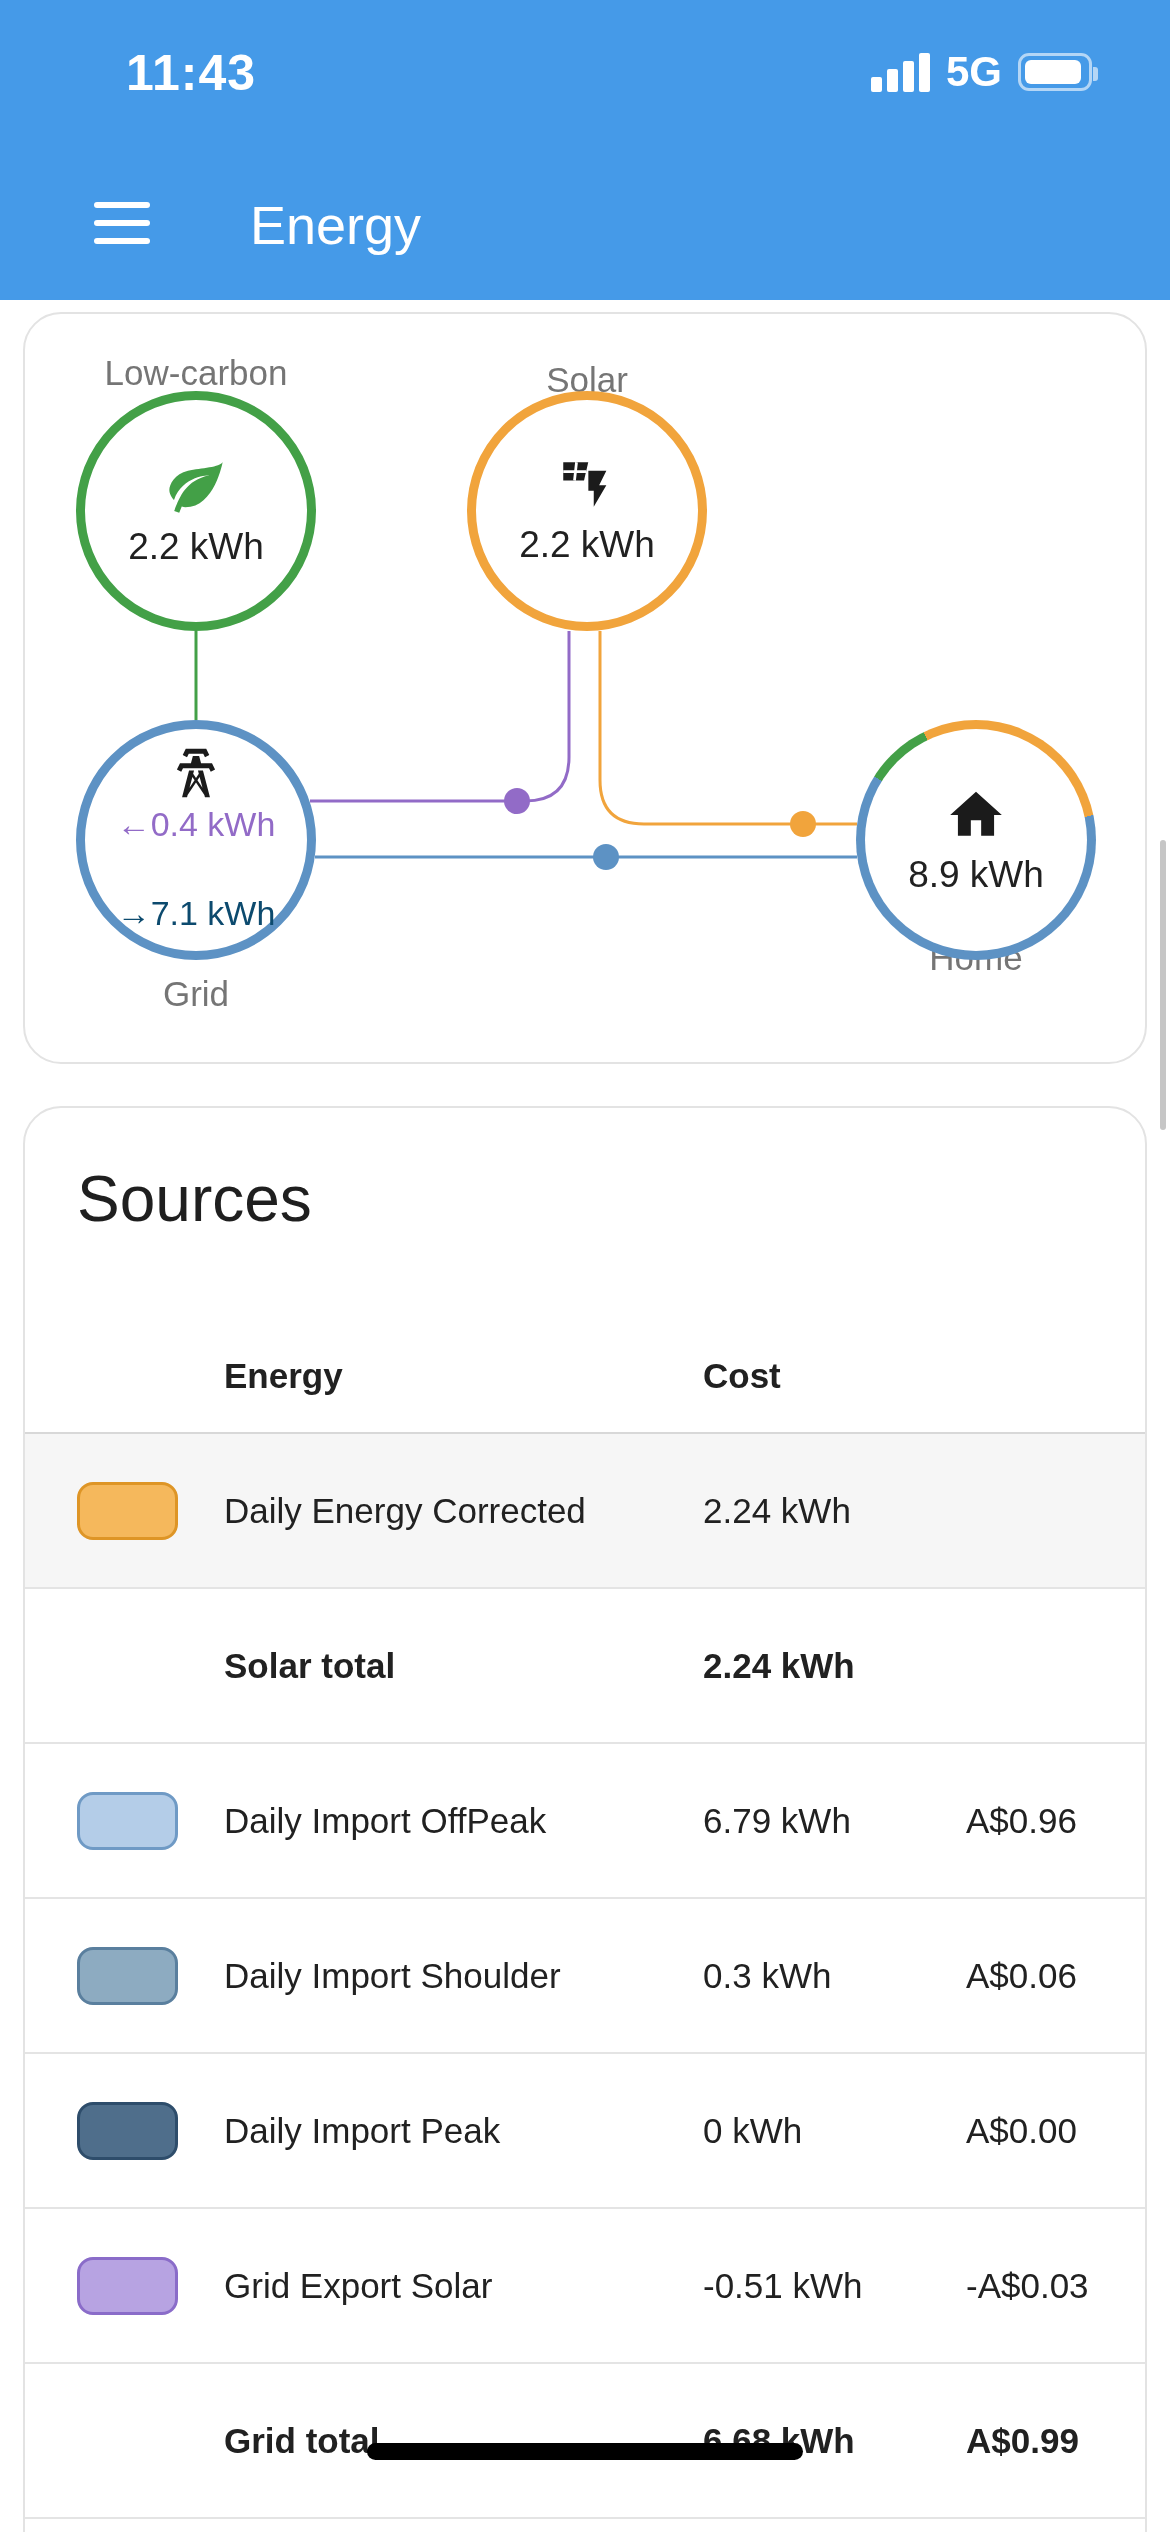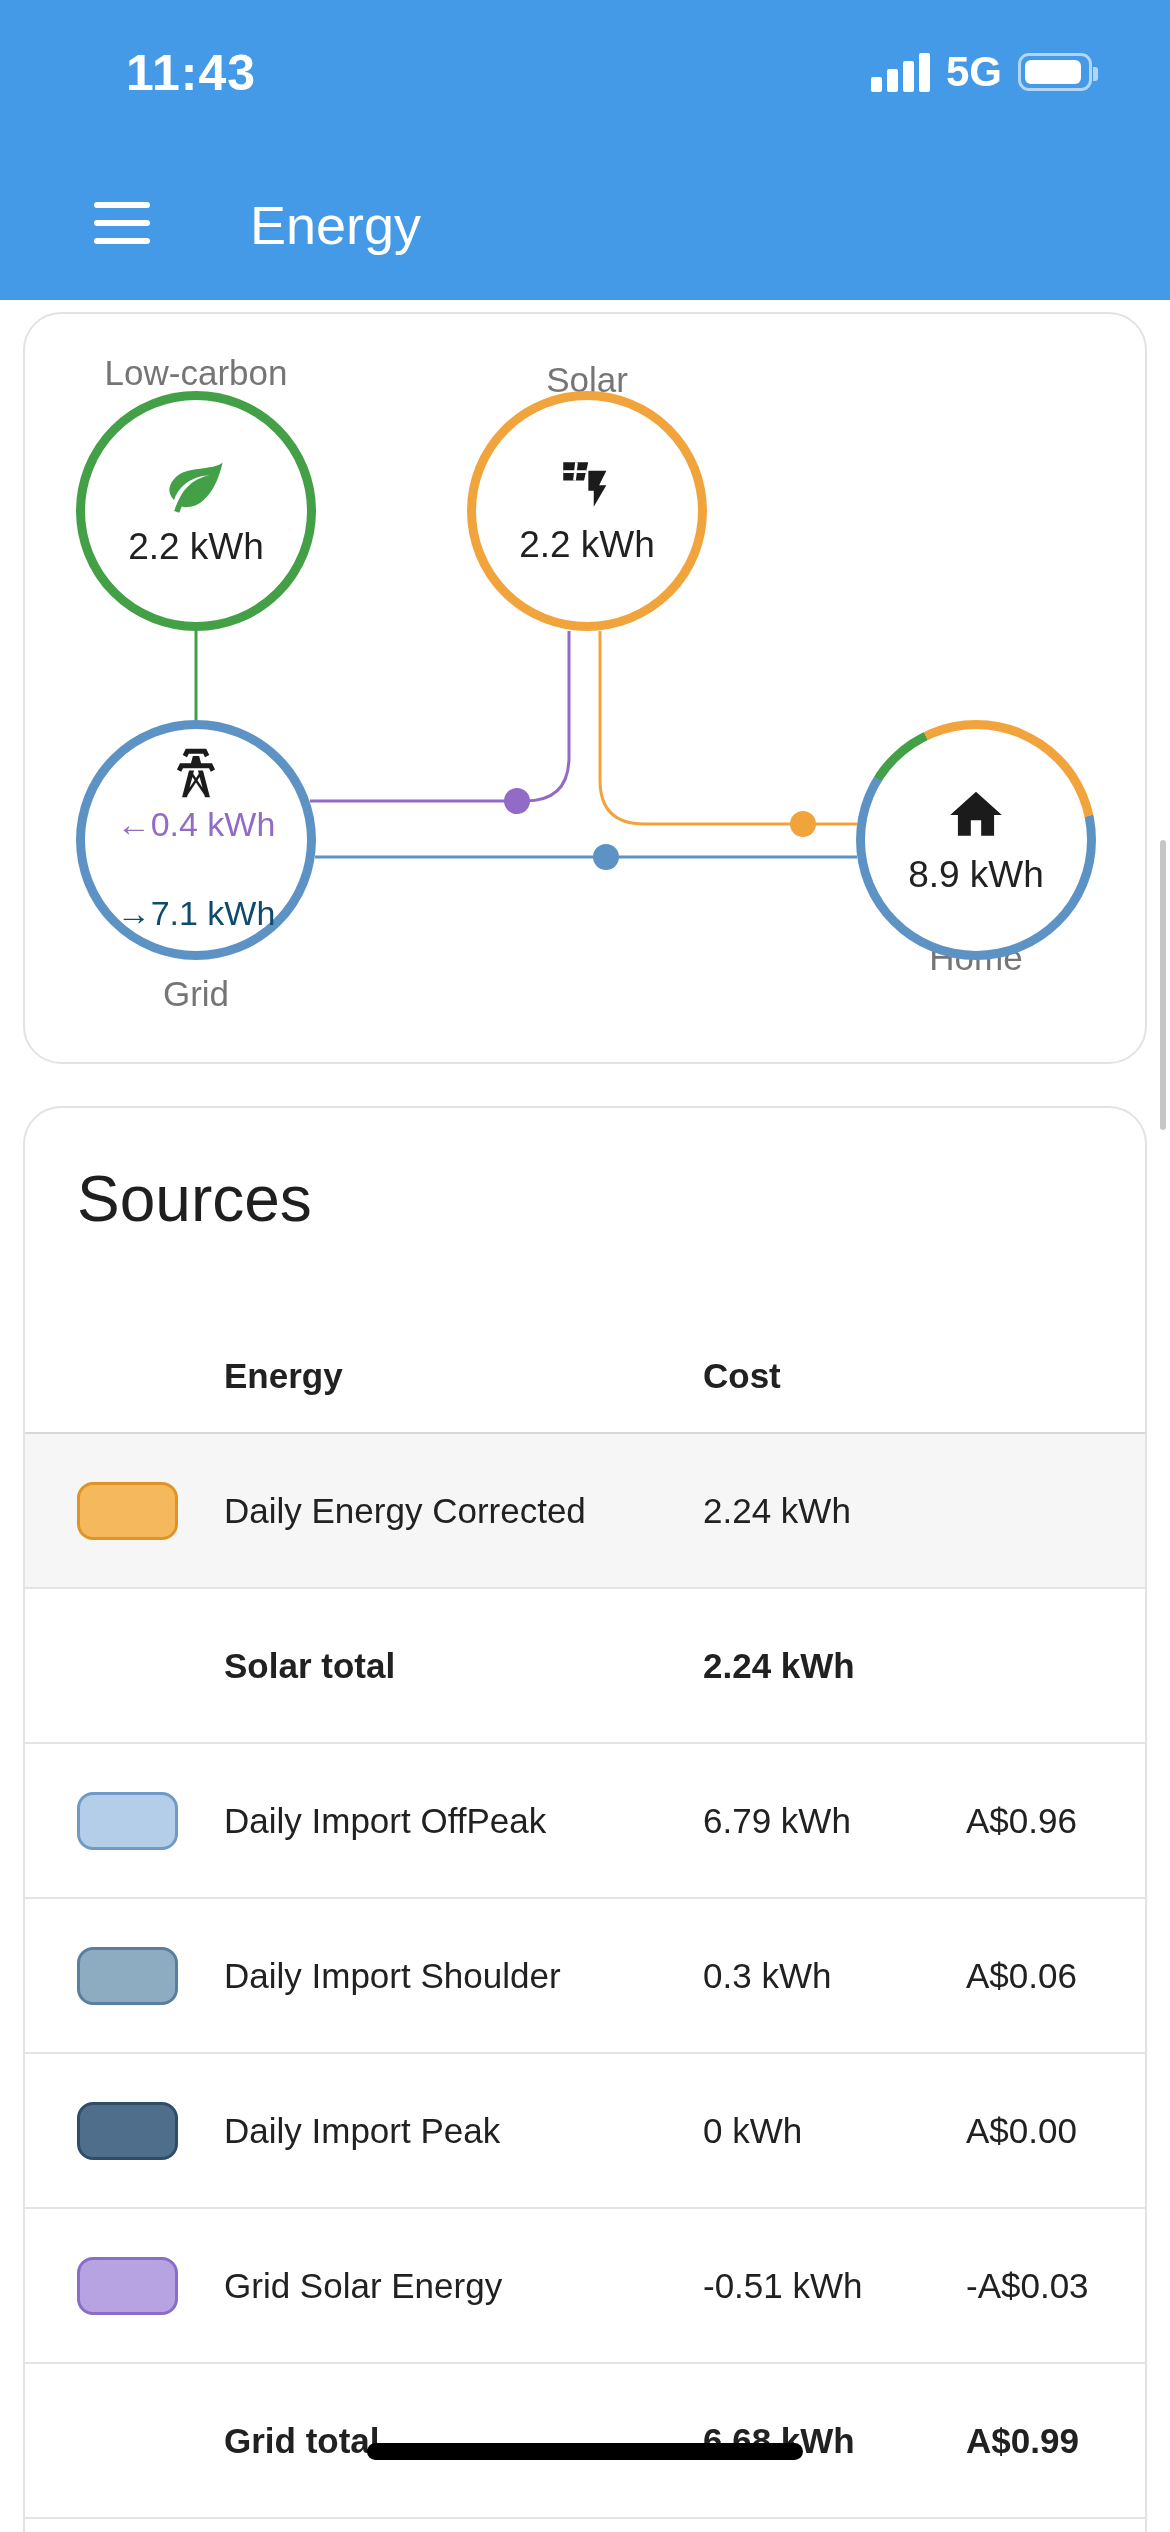--- a/index.html
+++ b/index.html
@@ -186,21 +186,21 @@
         </div>
       <div>Daily Import Peak</div>
       <div>0 kWh</div>
       <div>A$0.00</div>
     </div>
 
     <div class="trow">
       <div>
           <div class="swatch" style="background: rgb(183, 163, 226); border-color: rgb(138, 108, 201);"></div>
         </div>
-      <div>Grid Solar Energy</div>
+      <div>Grid Export Solar</div>
       <div>-0.51 kWh</div>
       <div>-A$0.03</div>
     </div>
 
     <div class="trow total">
       <div></div>
       <div>Grid total</div>
       <div>6.68 kWh</div>
       <div>A$0.99</div>
     </div>

